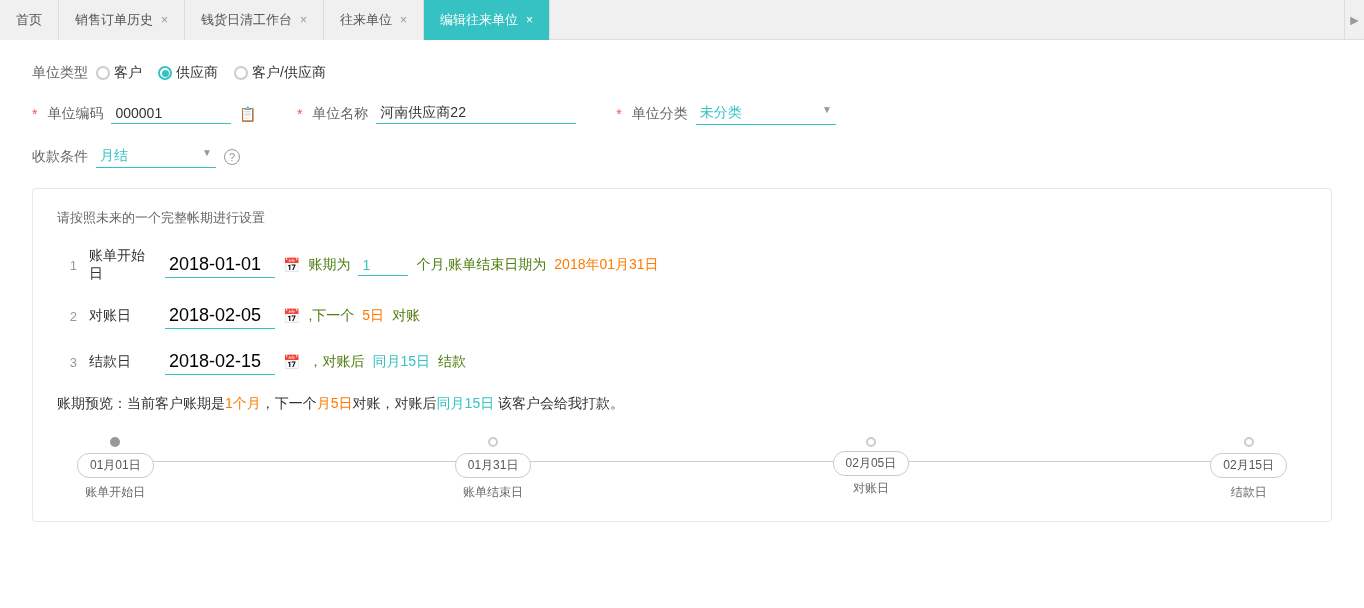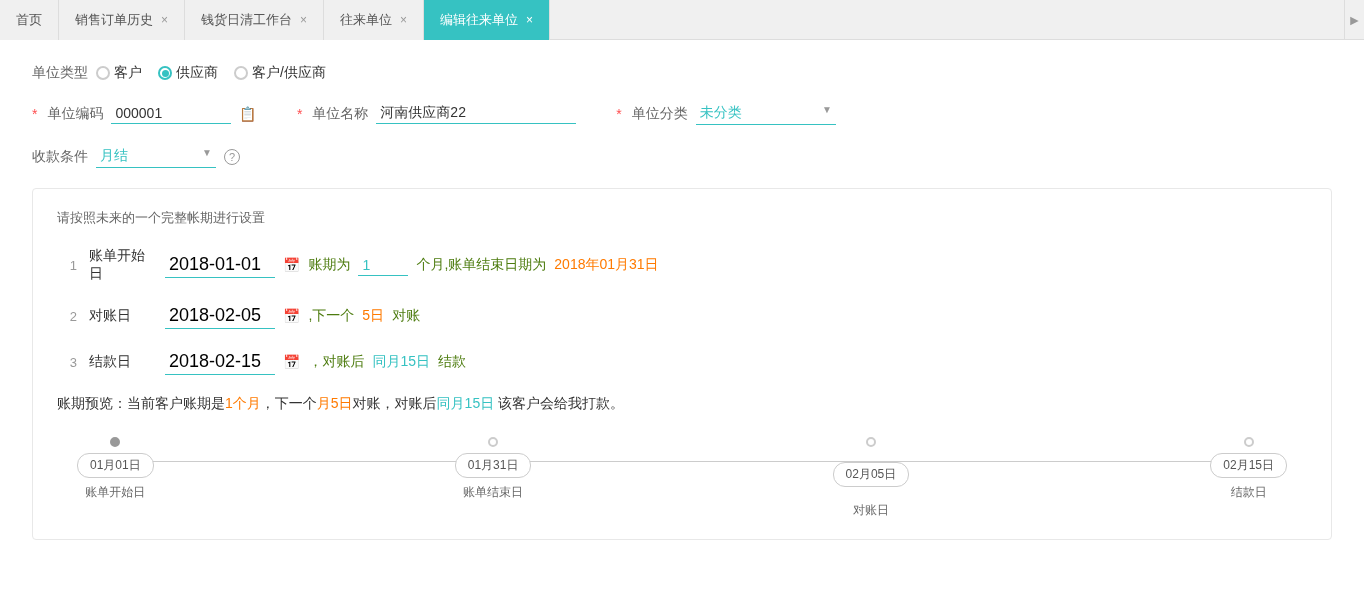--- a/index.html
+++ b/index.html
@@ -354,21 +354,21 @@
           <div style="background:#fff;border:1px solid #ccc;border-radius:12px;padding:3px 12px;font-size:12px;color:#555;">01月01日</div>
           <span style="font-size:12px;color:#666;">账单开始日</span>
         </div>
 
         <div style="display:flex;flex-direction:column;align-items:center;gap:6px;">
           <div style="width:10px;height:10px;border-radius:50%;background:#fff;border:2px solid #ccc;"></div>
           <div style="background:#fff;border:1px solid #ccc;border-radius:12px;padding:3px 12px;font-size:12px;color:#555;">01月31日</div>
           <span style="font-size:12px;color:#666;">账单结束日</span>
         </div>
 
-        <div style="display:flex;flex-direction:column;align-items:center;gap:15px;">
+        <div style="display:flex;flex-direction:column;align-items:center;gap:4px;">
           <div style="width:10px;height:10px;border-radius:50%;background:#fff;border:2px solid #ccc;"></div>
           <div style="background:#fff;border:1px solid #ccc;border-radius:12px;padding:3px 12px;font-size:12px;color:#555;">02月05日</div>
           <span style="font-size:12px;color:#666;">对账日</span>
         </div>
 
         <div style="display:flex;flex-direction:column;align-items:center;gap:6px;">
           <div style="width:10px;height:10px;border-radius:50%;background:#fff;border:2px solid #ccc;"></div>
           <div style="background:#fff;border:1px solid #ccc;border-radius:12px;padding:3px 12px;font-size:12px;color:#555;">02月15日</div>
           <span style="font-size:12px;color:#666;">结款日</span>
         </div>

